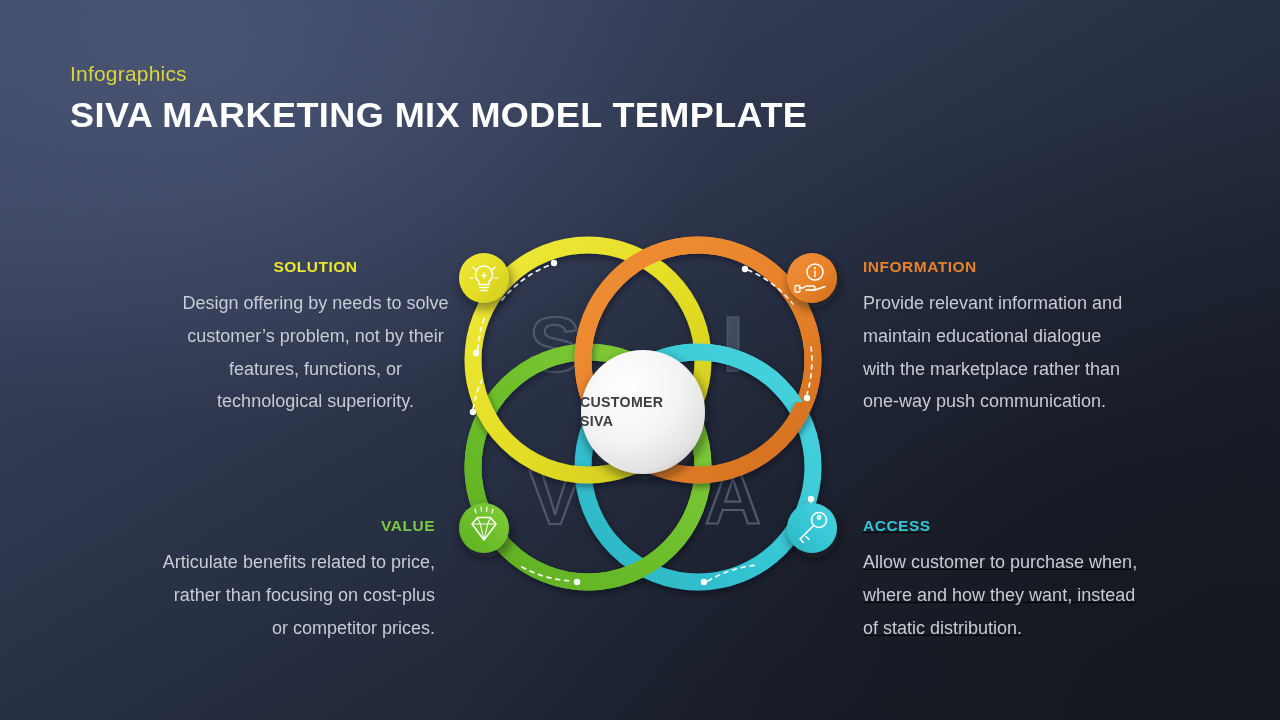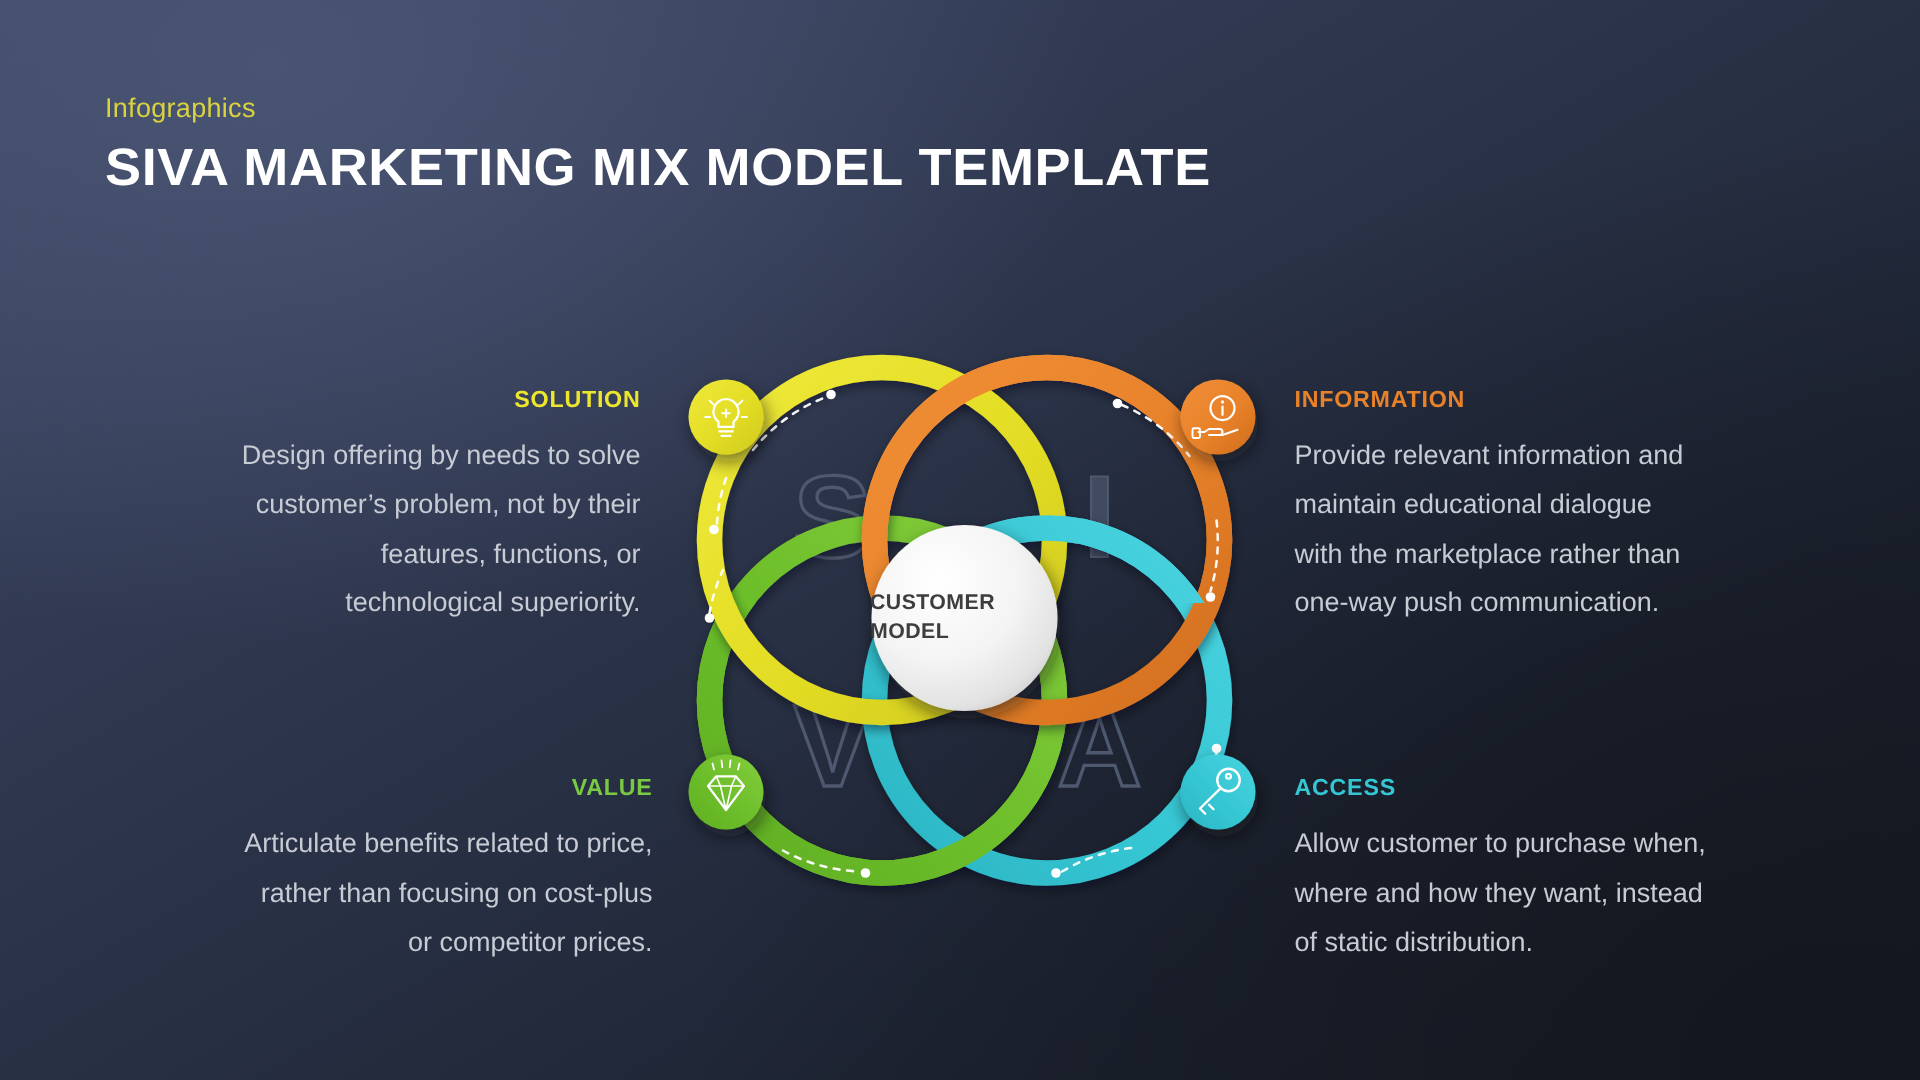--- a/index.html
+++ b/index.html
@@ -17,21 +17,21 @@
     background:
       radial-gradient(ellipse 900px 620px at 14% 6%, #495473 0%, rgba(73,84,115,0) 62%),
       radial-gradient(ellipse 1100px 900px at 96% 100%, #13171f 0%, rgba(19,23,31,0) 70%),
       linear-gradient(150deg, #414c6b 0%, #333c55 26%, #272f43 52%, #1d2331 75%, #161b24 100%);
     overflow:hidden;
   }
 
   
   #header { position:absolute; left:70px; top:62px; }
   #kicker {
-    font-size:18px; color:#d9d33f; letter-spacing:.2px;
+    font-size:21px; color:#d9d33f; letter-spacing:.2px;
     font-family:"Liberation Sans", sans-serif;
   }
   #title {
     margin-top:9px;
     font-size:35px; font-weight:bold; color:#ffffff;
     letter-spacing:.4px; white-space:nowrap;
     transform: scaleX(1.03); transform-origin:left center;
   }
 
   
@@ -39,24 +39,24 @@
   .block.left  { text-align:right; }
   .block.right { text-align:left; }
   .block h3 {
     font-size:15.5px; font-weight:bold; letter-spacing:.5px;
     margin-bottom:11px;
   }
   .block p {
     font-size:18px; line-height:1.82; color:#c7cbd4;
     font-weight:400;
   }
-  #blk-solution    { left:152px;  top:258px; }
+  #blk-solution    { left:178px;  top:258px;text-align:center; }
   #blk-information { left:863px;  top:258px; }
   #blk-value       { left:160px;  top:517px; }
-  #blk-access      { left:863px;  top:517px; }
+  #blk-access      { left:863px;  top:517px;text-decoration:underline; }
 
   
   #diagram { position:absolute; left:440px; top:212px; width:400px; height:400px; }
   #diagram svg { display:block; overflow:visible; }
 
   .wm { font-family:"Liberation Sans", sans-serif; font-weight:bold; }
 
   
   #center-label {
     position:absolute; left:50%; top:50%;
@@ -248,17 +248,17 @@
         </g>
       </g>
 
       <g filter="url(#softShadow)">
         <circle cx="203" cy="200" r="62" fill="url(#gCenter)"></circle>
       </g>
     </svg>
 
     <div id="center-label">
       <div>CUSTOMER</div>
-      <div>MODEL</div>
+      <div>SIVA</div>
     </div>
   </div>
 
 </div>
 
 </body></html>

